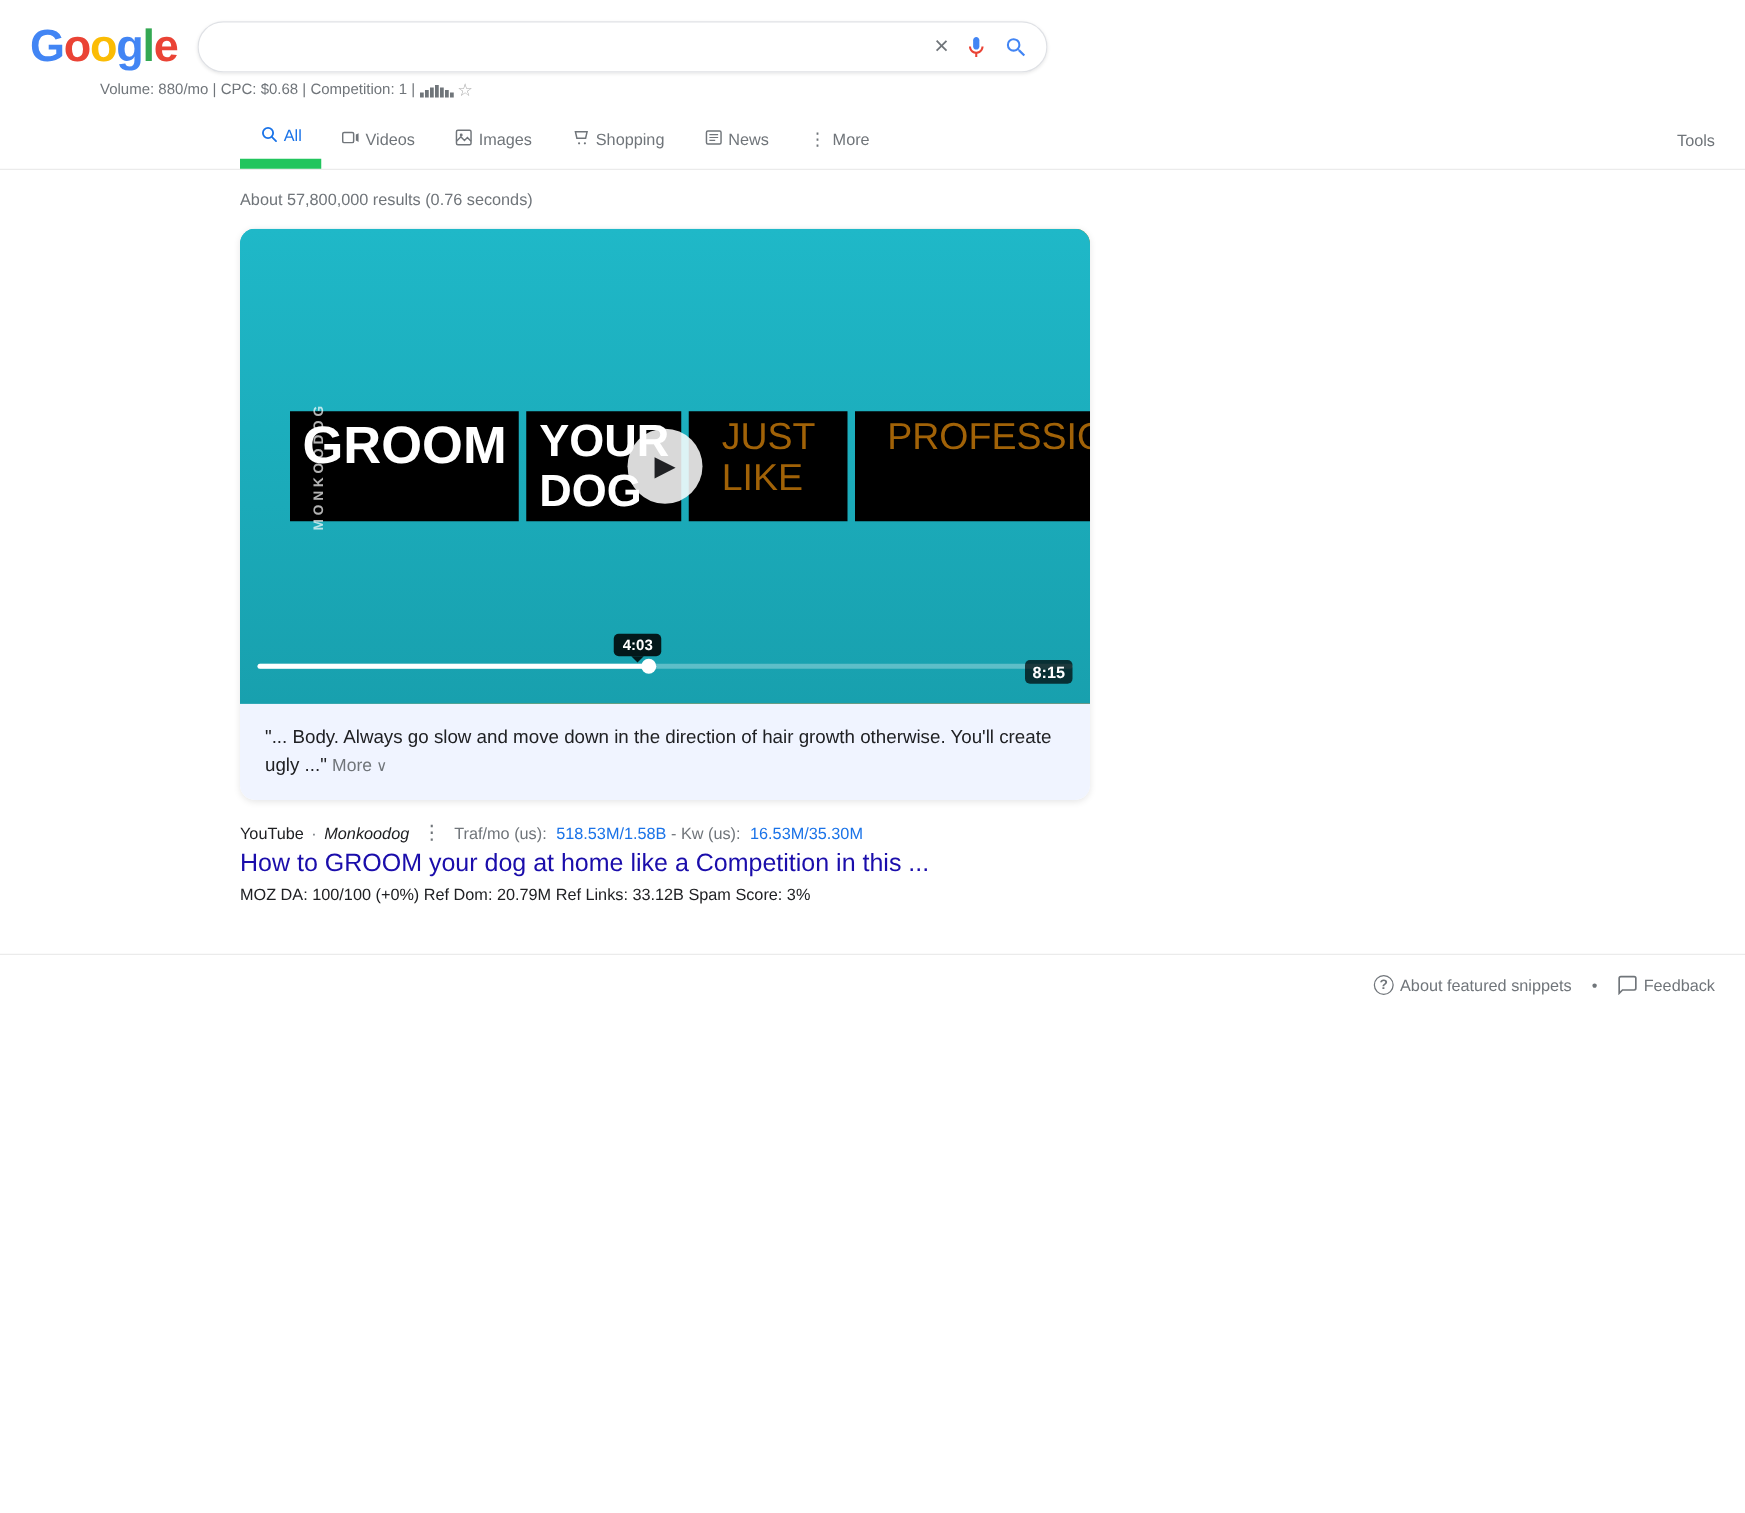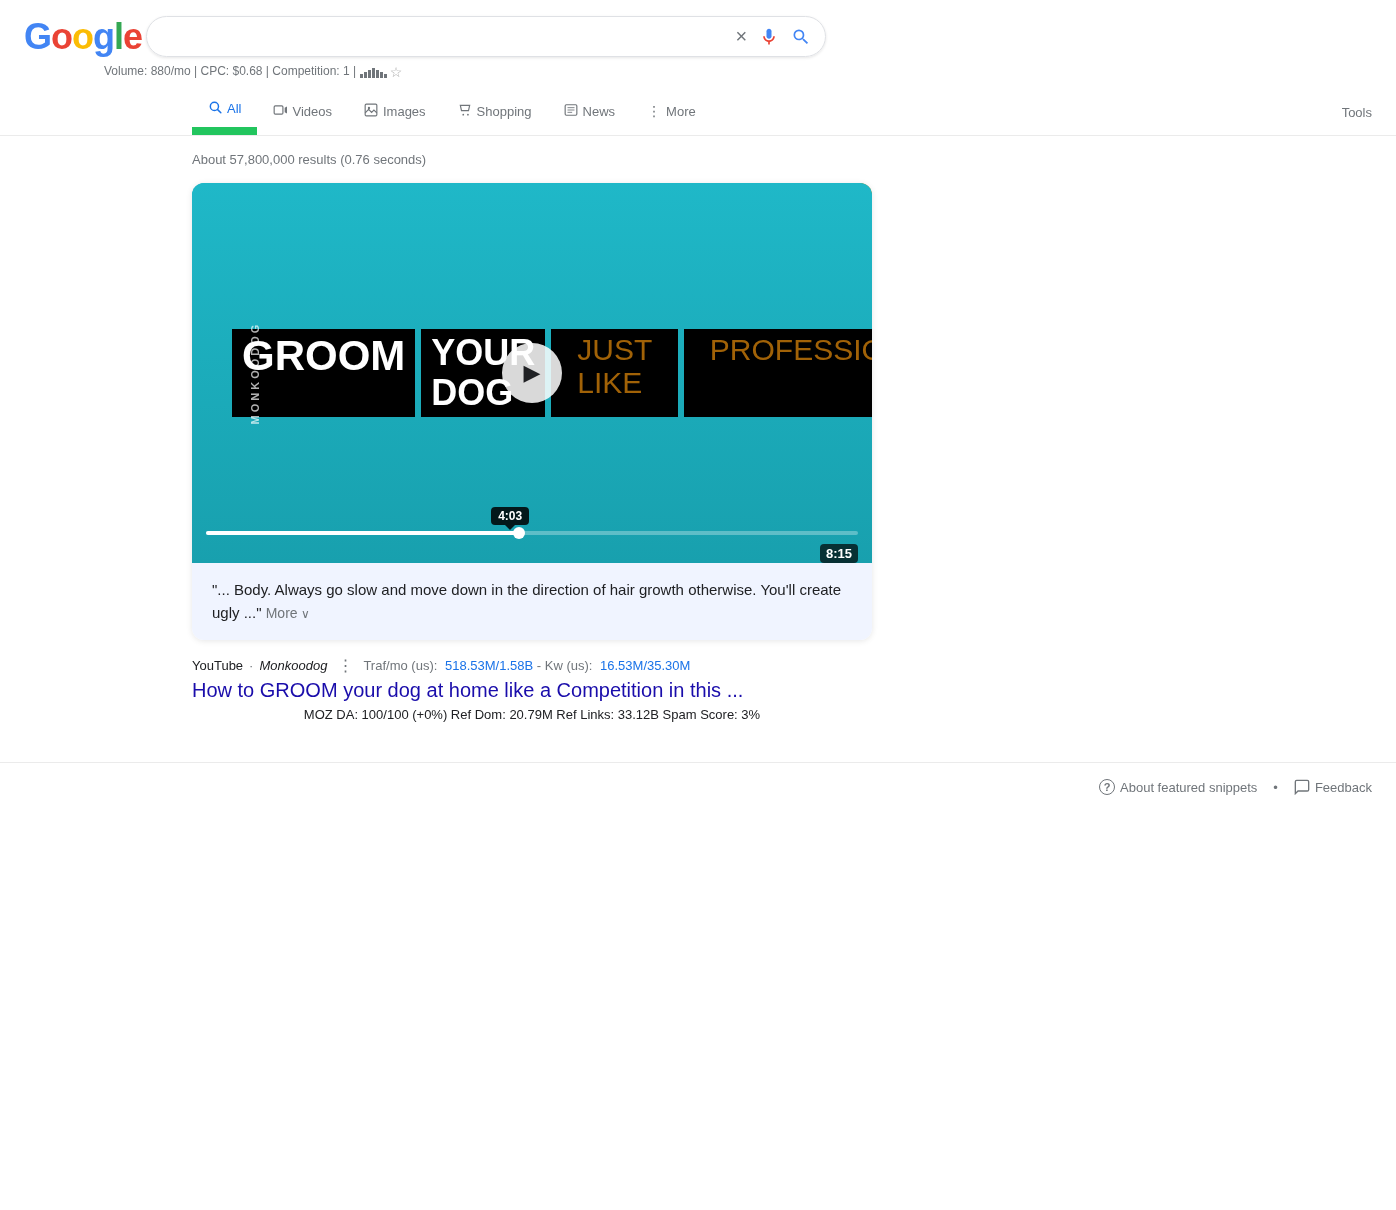--- a/index.html
+++ b/index.html
@@ -6,23 +6,23 @@
     body {
       font-family: Arial, sans-serif;
       background: #fff;
       color: #202124;
       font-size: 14px;
     }
 
     
     .header {
       display: flex;
-      align-items: flex-start;
+      align-items: flex-end;
       padding: 16px 24px 0 24px;
-      gap: 4px;
+      gap: 16px;
     }
 
     .google-logo {
       font-size: 36px;
       font-weight: bold;
       letter-spacing: -1px;
       flex-shrink: 0;
     }
     .g-blue { color: #4285F4; }
     .g-red { color: #EA4335; }
@@ -60,21 +60,21 @@
       cursor: pointer;
       padding: 0;
       display: flex;
       align-items: center;
     }
     .x-icon { color: #70757a; font-size: 20px; }
 
     .volume-bar {
       font-size: 12px;
       color: #70757a;
-      margin-left: 104px;
+      margin-left: 80px;
       margin-top: 4px;
       padding: 2px 0;
     }
     .vol-bars {
       display: inline-flex;
       gap: 1px;
       align-items: flex-end;
       vertical-align: middle;
       height: 12px;
     }
@@ -285,21 +285,21 @@
       position: absolute;
       bottom: -5px;
       left: 50%;
       transform: translateX(-50%);
       border: 5px solid transparent;
       border-top-color: rgba(0,0,0,0.85);
       border-bottom: none;
     }
     .duration-badge {
       position: absolute;
-      bottom: 0;
+      bottom: 16px;
       right: 14px;
       background: rgba(0,0,0,0.7);
       color: #fff;
       font-size: 13px;
       font-weight: bold;
       padding: 2px 6px;
       border-radius: 4px;
     }
 
     
@@ -358,21 +358,20 @@
       font-size: 20px;
       color: #1a0dab;
       cursor: pointer;
       margin-top: 2px;
       line-height: 1.3;
     }
     .result-seo {
       font-size: 13px;
       color: #202124;
       margin-top: 4px;
-      text-align: center;
     }
 
     
     .page-footer {
       border-top: 1px solid #ebebeb;
       margin-top: 40px;
       padding: 16px 24px;
       display: flex;
       justify-content: flex-end;
       align-items: center;

